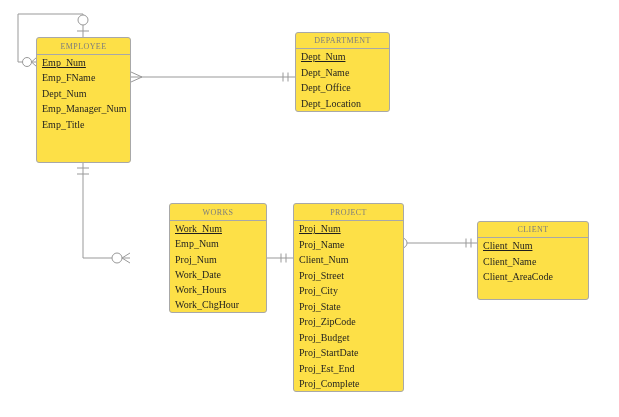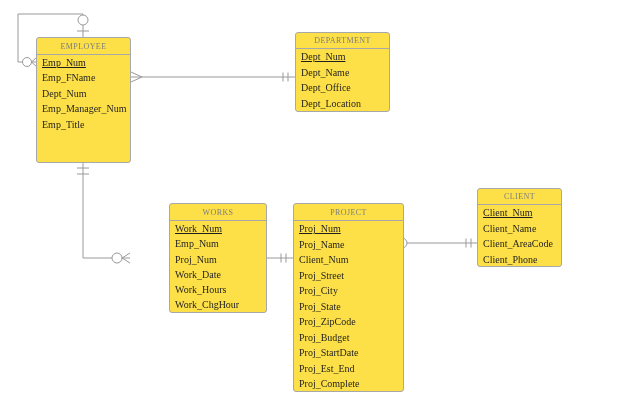--- a/index.html
+++ b/index.html
@@ -130,21 +130,20 @@
     <div class="field">Proj_Street</div>
     <div class="field">Proj_City</div>
     <div class="field">Proj_State</div>
     <div class="field">Proj_ZipCode</div>
     <div class="field">Proj_Budget</div>
     <div class="field">Proj_StartDate</div>
     <div class="field">Proj_Est_End</div>
     <div class="field">Proj_Complete</div>
   </div>
 
-  <div class="entity" style="left:477px; top:188px; width:85px; height:79px; --hh:16px; --rh:15.5px;">
+  <div class="entity" style="left:477px; top:221px; width:112px; height:79px; --hh:16px; --rh:15.5px;">
     <div class="entity-title">CLIENT</div>
     <div class="field pk">Client_Num</div>
     <div class="field">Client_Name</div>
     <div class="field">Client_AreaCode</div>
-    <div class="field">Client_Phone</div>
   </div>
 
 </div>
 
 </body></html>

